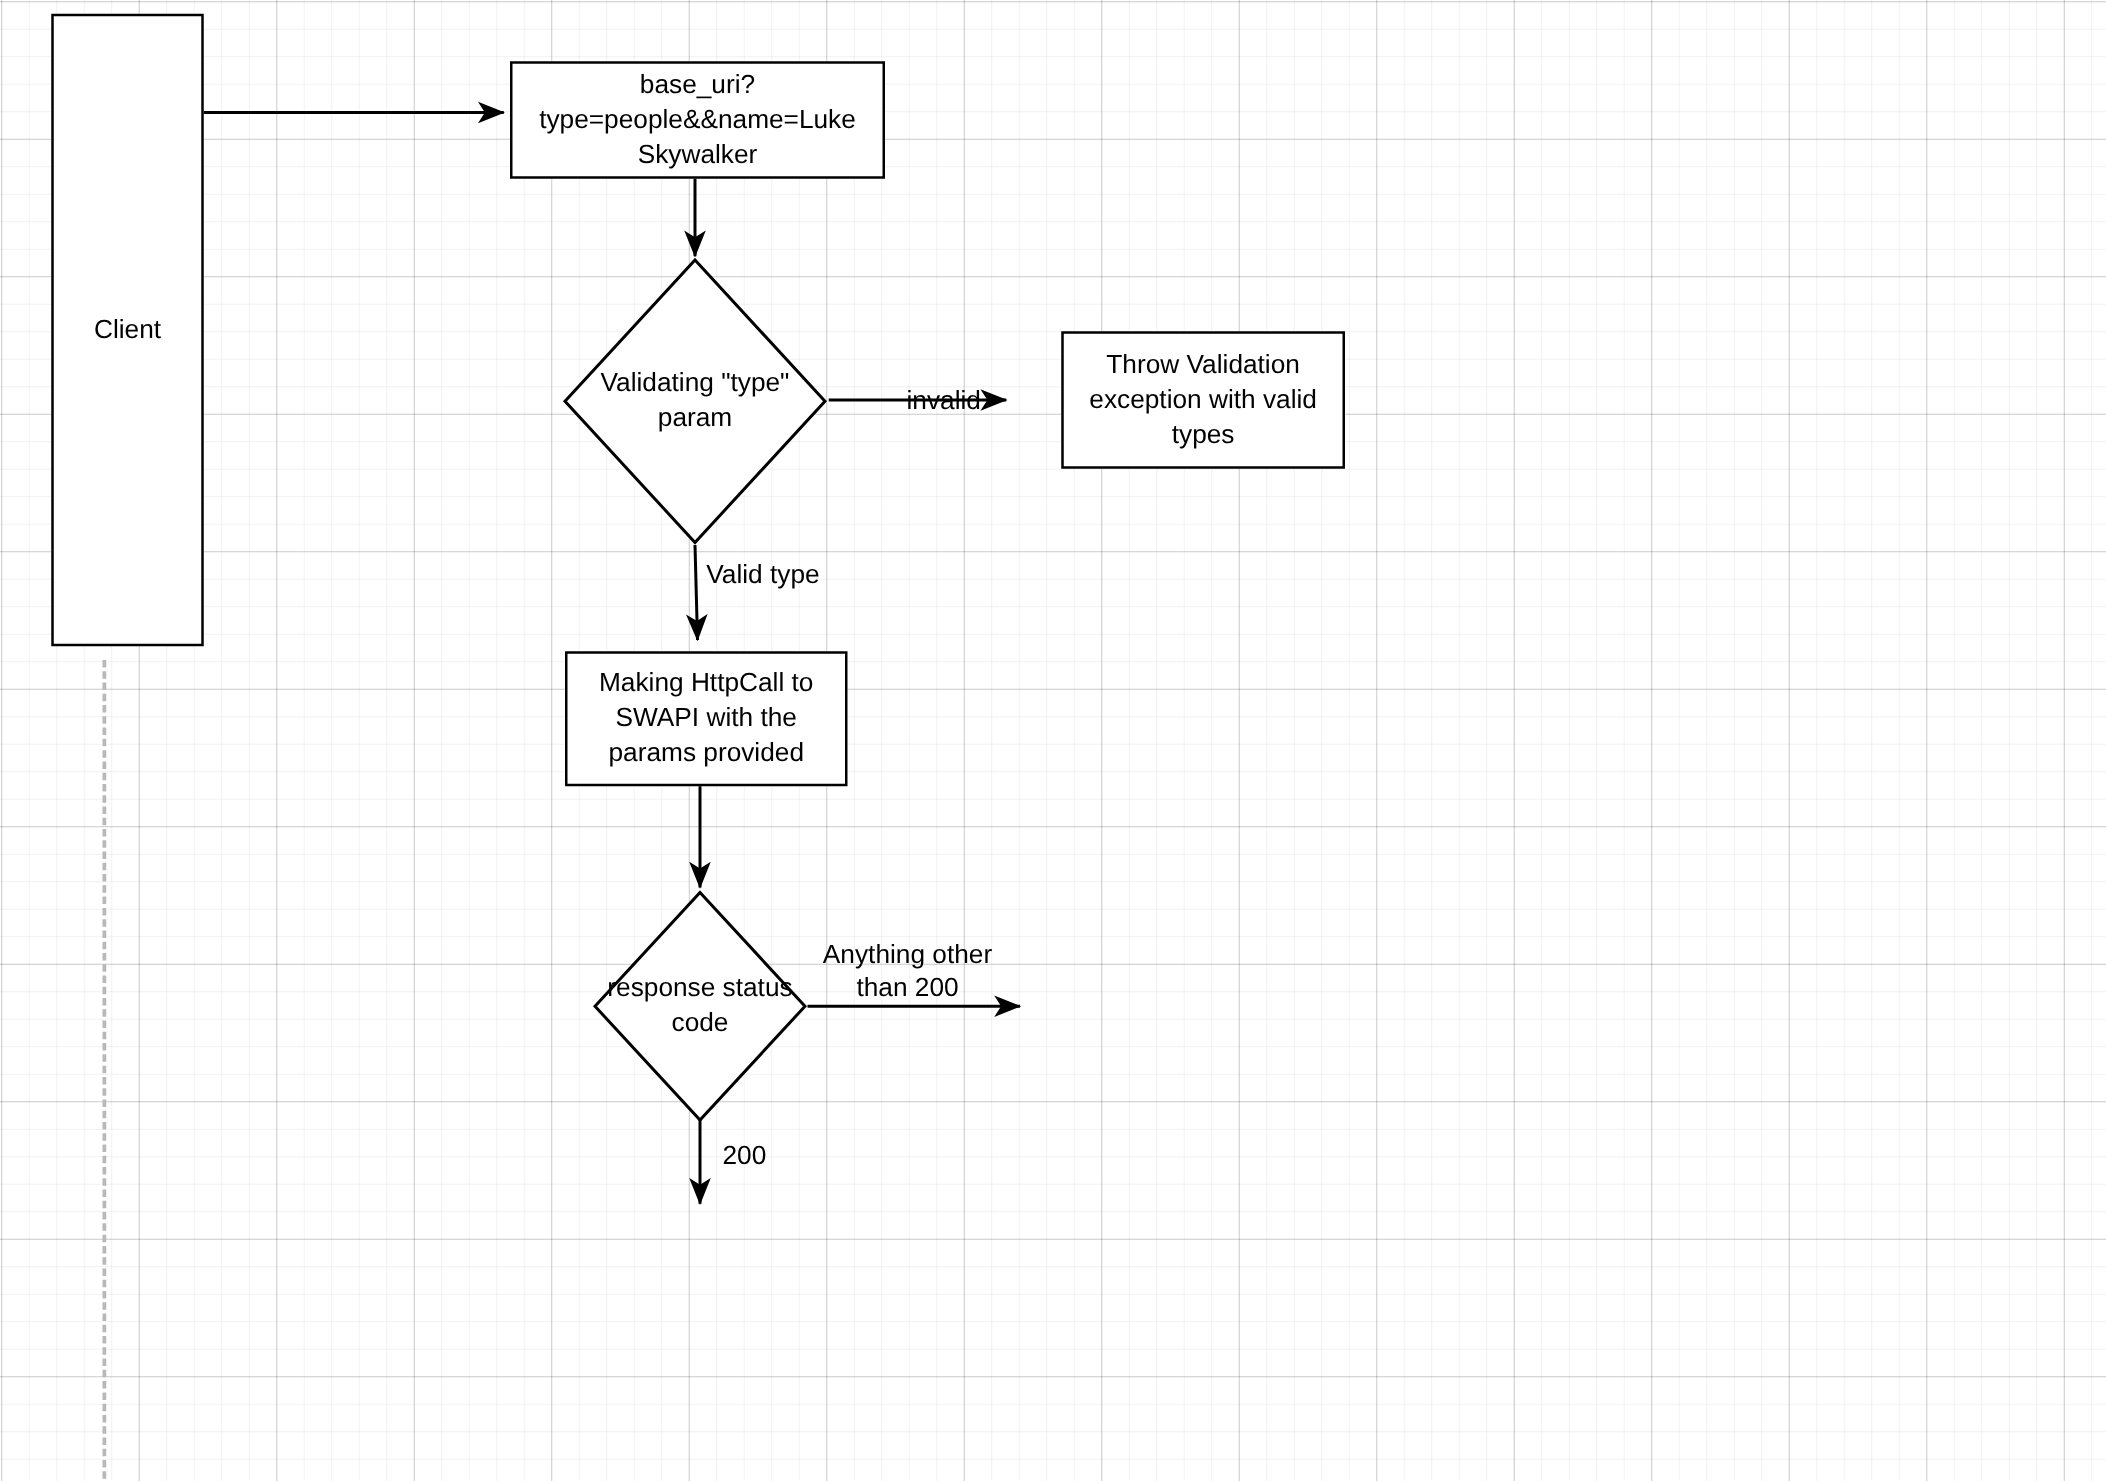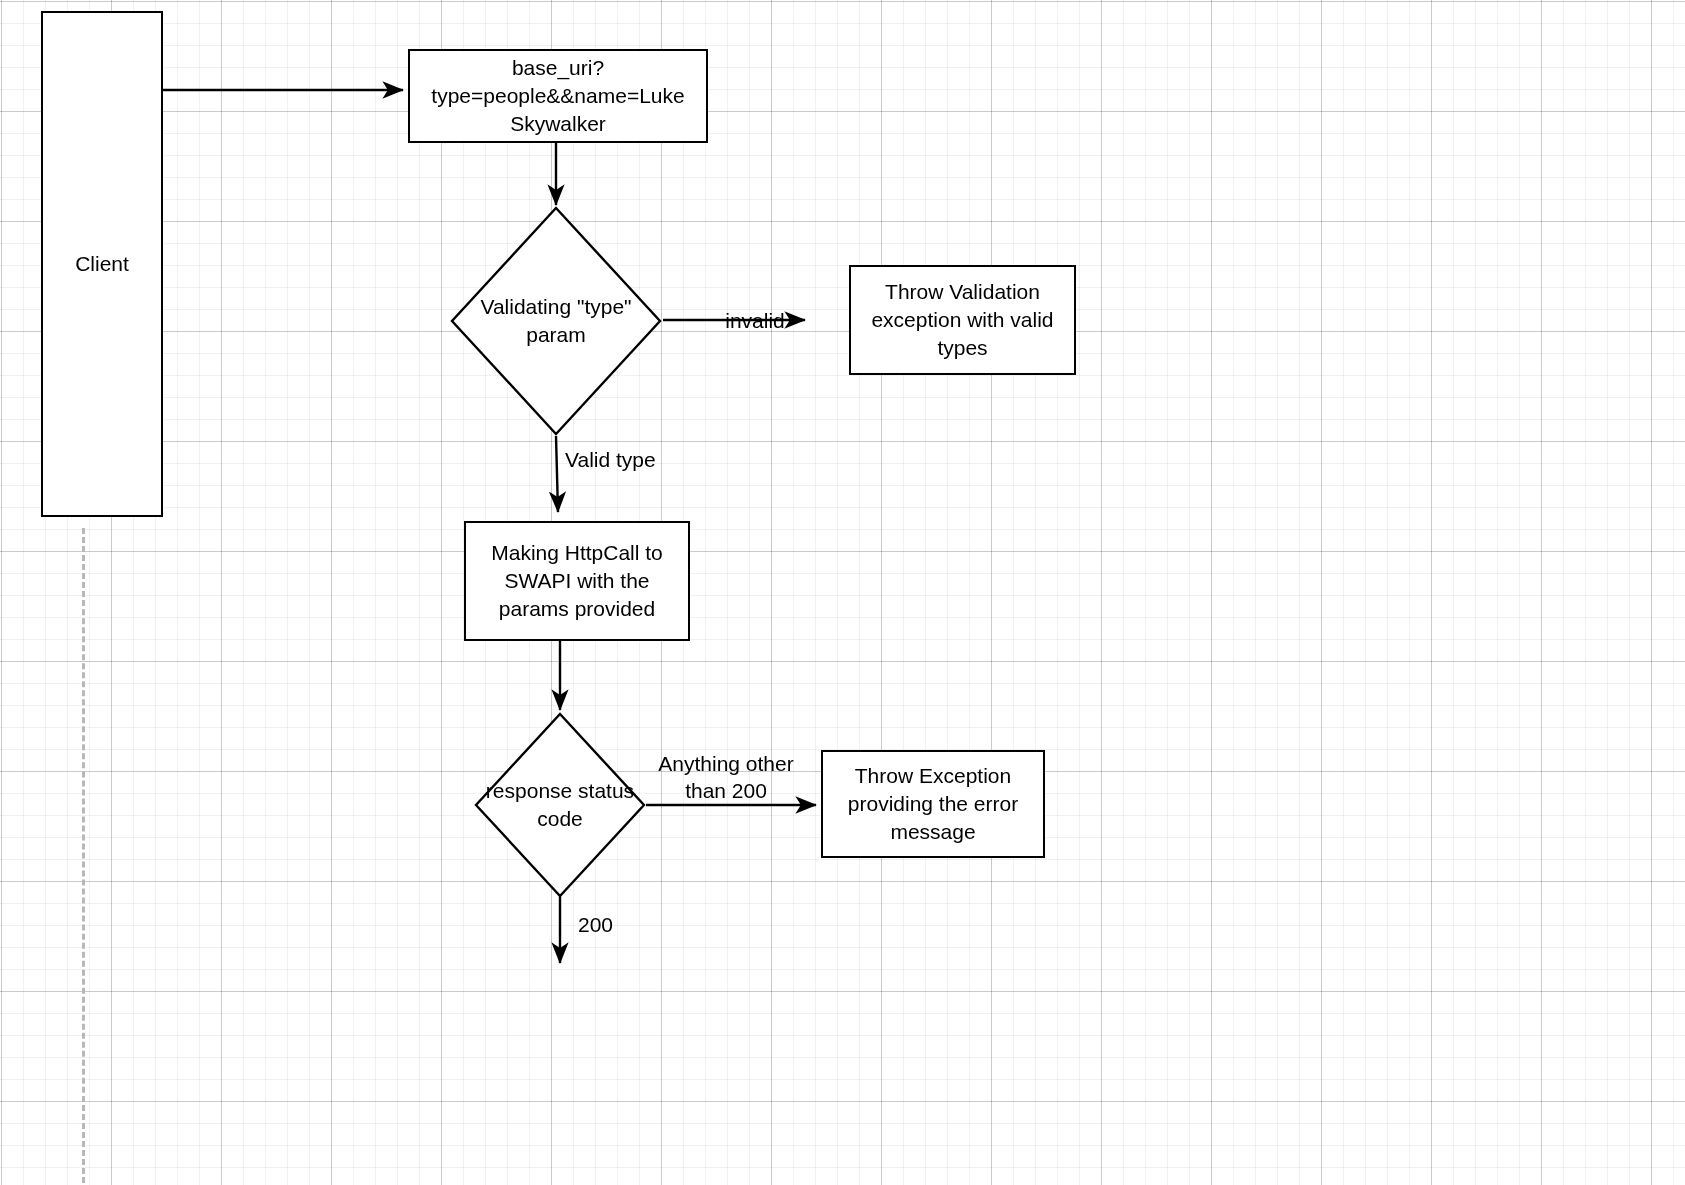--- a/index.html
+++ b/index.html
@@ -139,33 +139,30 @@
   </div>
 
   <div class="edge-label" style="left:705px; top:279px; width:100px;margin-top:28px;">invalid</div>
 
   <div class="shape" style="left:811px; top:265px; width:227px; height:110px;margin-left:38px;">
     <span class="txt">Throw Validation exception with valid types</span>
   </div>
 
   <div class="edge-label" style="left:565px; top:446px; width:140px; text-align:left;">Valid type</div>
 
-  <div class="shape" style="left:464px; top:521px; width:226px; height:120px;text-align:center;">
+  <div class="shape" style="left:452px; top:521px; width:226px; height:108px;text-align:center;">
     <span class="txt">Making HttpCall to SWAPI with the params provided</span>
   </div>
 
   <div class="diamond-wrap" style="left:474px; top:712px; width:172px; height:186px;">
     <svg width="172" height="186" viewBox="0 0 172 186">
       <polygon points="86,2 170,93 86,184 2,93" fill="#ffffff" stroke="#000000" stroke-width="2.4"></polygon>
     </svg>
     <div class="diamond-label">response status code</div>
   </div>
 
   <div class="edge-label" style="left:647px; top:750px; width:158px;">Anything other than 200</div>
 
-  <div class="shape" style="left:821px; top:750px; width:224px; height:108px;">
-    <span class="txt">Throw Exception providing the error message</span>
-  </div>
 
   <div class="edge-label" style="left:578px; top:911px; width:60px; text-align:left;">200</div>
 
 
 </div>
 
 </body></html>

